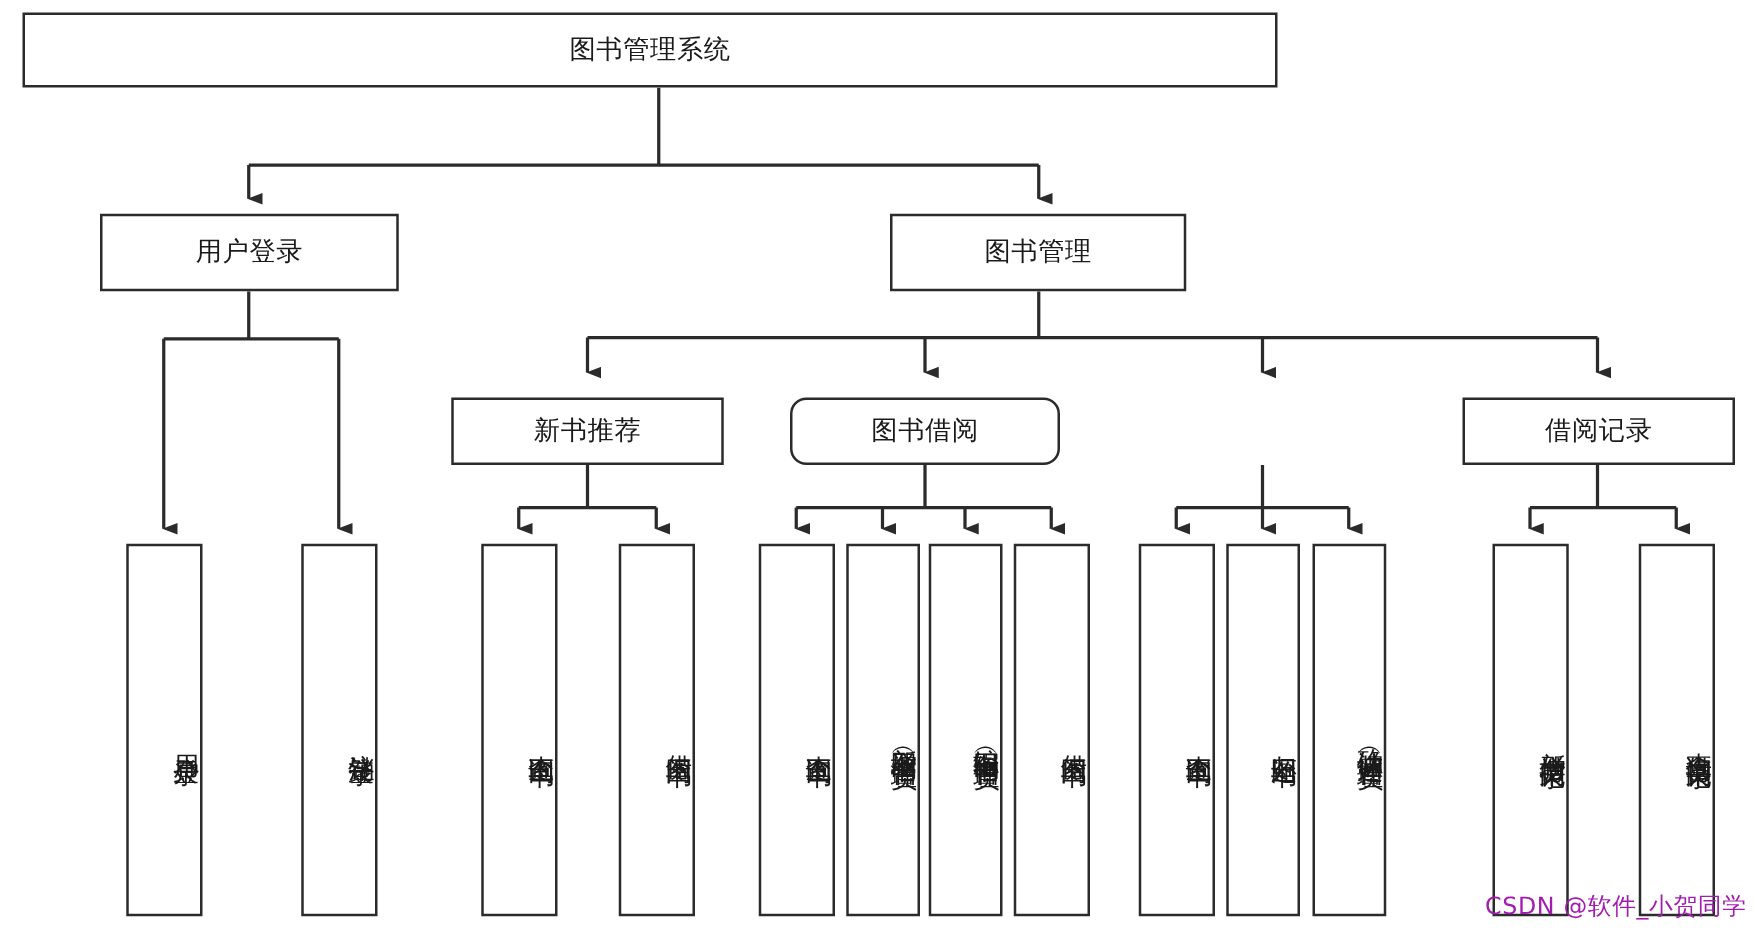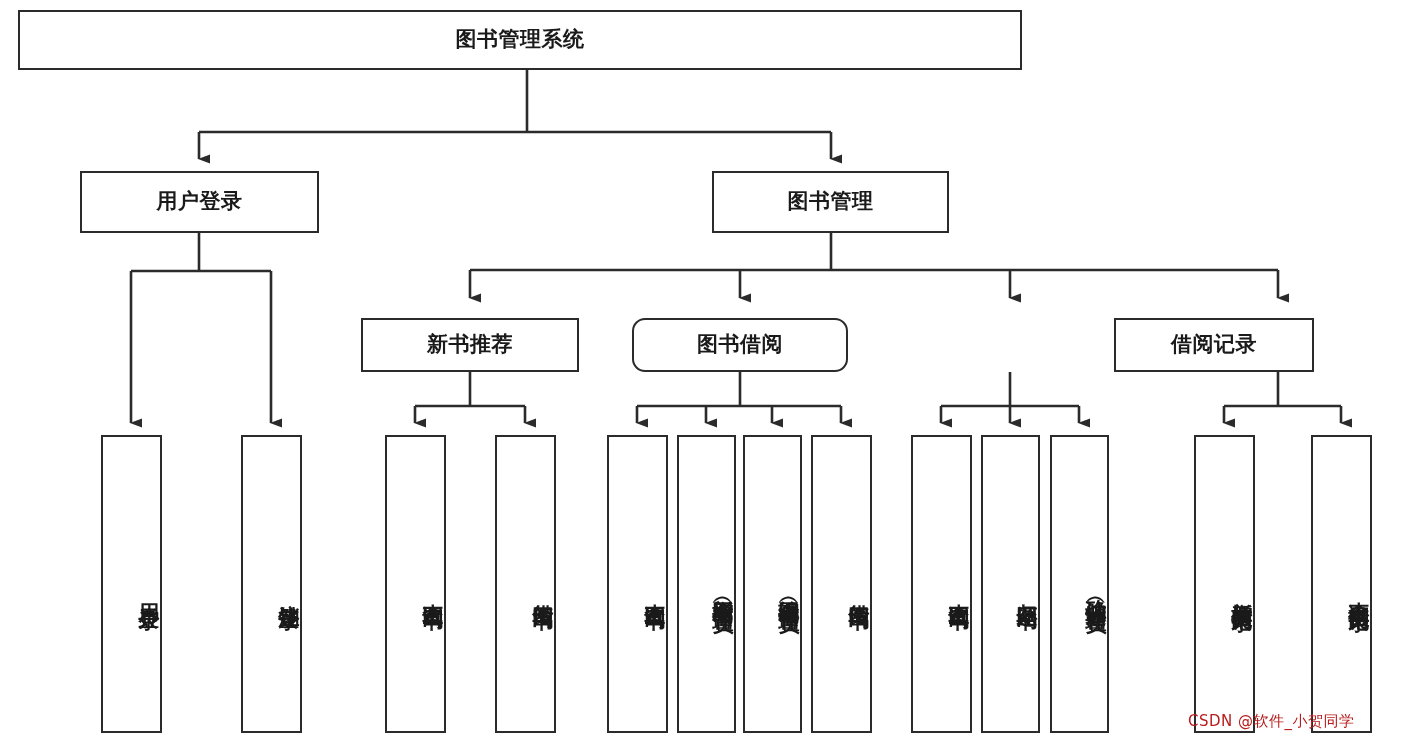--- a/index.html
+++ b/index.html
@@ -26,21 +26,20 @@
   }
   .node {
     position: absolute;
     box-sizing: border-box;
     border: 2.5px solid #2b2b2b;
     background: #ffffff;
     display: flex;
     align-items: center;
     justify-content: center;
     color: #1a1a1a;
-    font-weight: bold;
   }
   .node.horiz {
     font-size: 21px;
     letter-spacing: 0.5px;
   }
   .node.vert {
     writing-mode: vertical-rl;
     text-orientation: upright;
     font-size: 21px;
     letter-spacing: 2px;
@@ -48,22 +47,22 @@
     align-items: flex-start;
     justify-content: center;
   }
   .node-label {
     display: block;
     line-height: 1.12;
     white-space: nowrap;
   }
   .watermark {
     position: absolute;
-    font-size: 15px;
-    color: #b91c1c;
+    font-size: 19px;
+    color: #a21caf;
     letter-spacing: 0.5px;
     white-space: nowrap;
   }
 </style>
 </head>
 <body>
 
 <div id="diagram-root">
 
   <svg class="wires" viewBox="0 0 1405 747" xmlns="http://www.w3.org/2000/svg">
@@ -130,21 +129,21 @@
 
   <div class="node horiz" style="left:712px; top:171px; width:237px; height:62px;">
     <span class="node-label">图书管理</span>
   </div>
 
   <div class="node horiz" style="left:632px; top:318px; width:216px; height:54px;border-radius:13px;">
     <span class="node-label">图书借阅</span>
   </div>
 
 
-  <div class="node horiz" style="left:1114px; top:318px; width:200px; height:54px;">
+  <div class="node horiz" style="left:1170px; top:318px; width:218px; height:54px;">
     <span class="node-label">借阅记录</span>
   </div>
 
   <div class="node vert" style="left:101px; top:435px; width:61px; height:298px;">
     <span class="node-label">用户登录</span>
   </div>
 
   <div class="node vert" style="left:241px; top:435px; width:61px; height:298px;">
     <span class="node-label">注销登录</span>
   </div>

